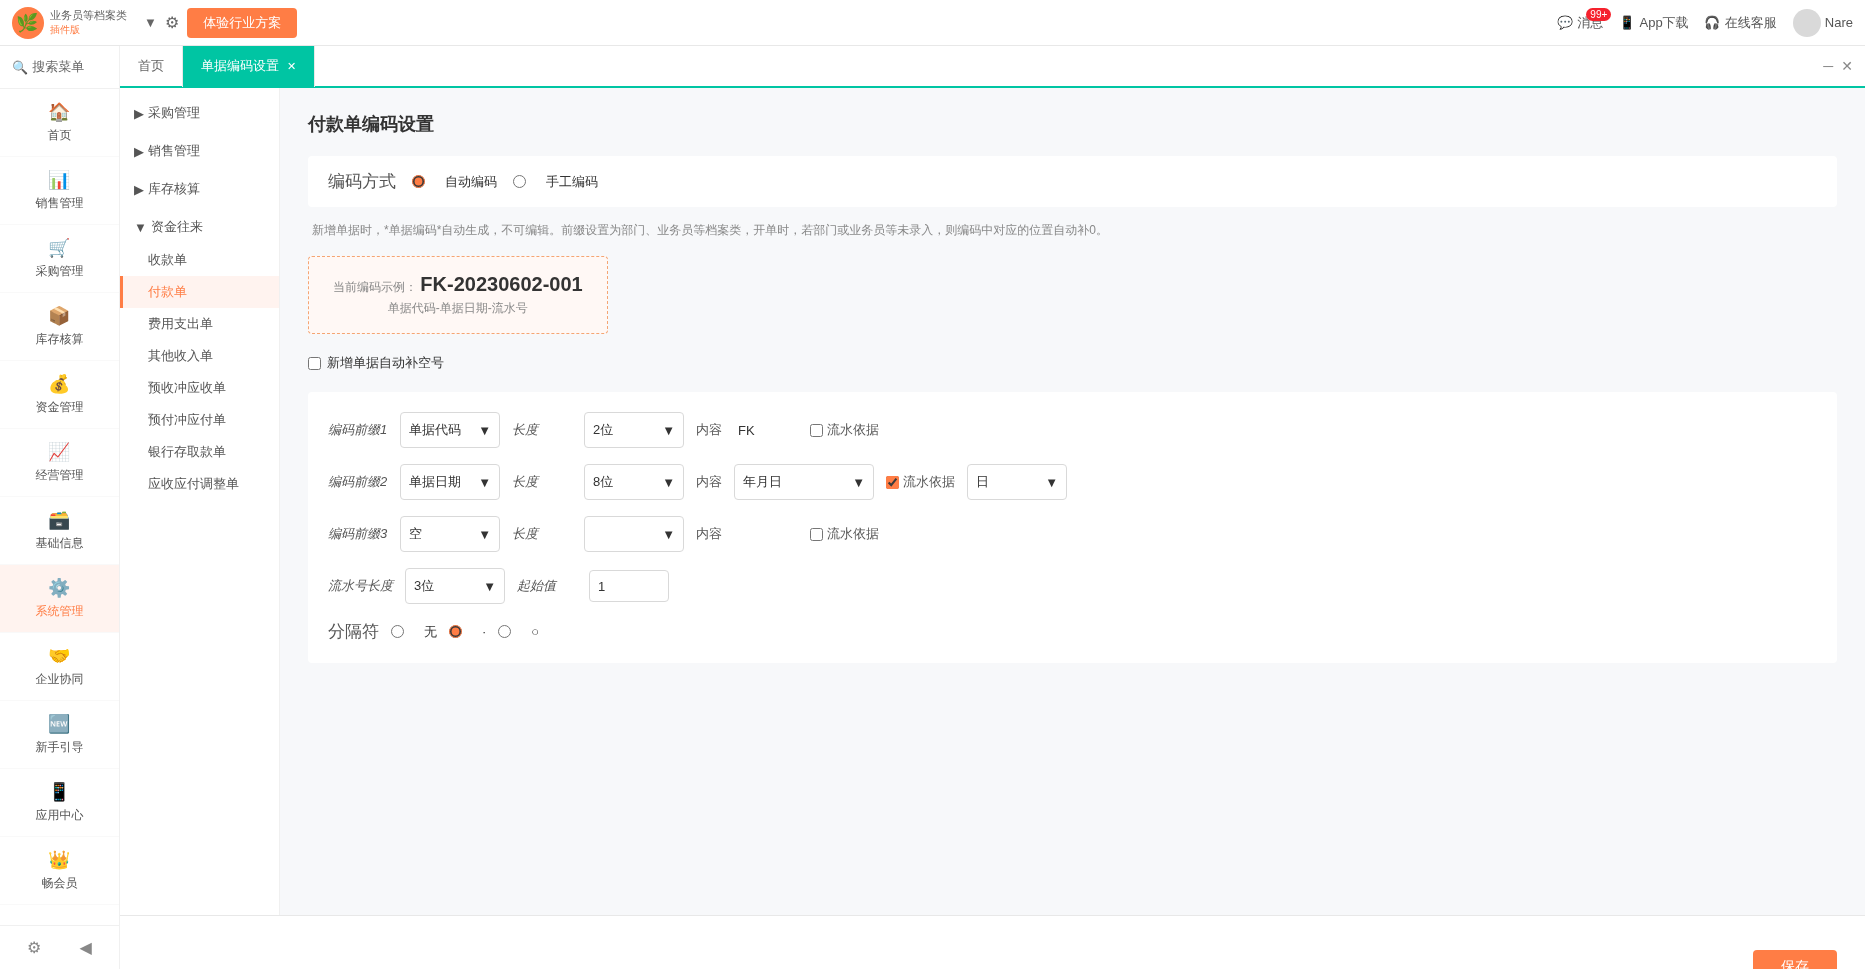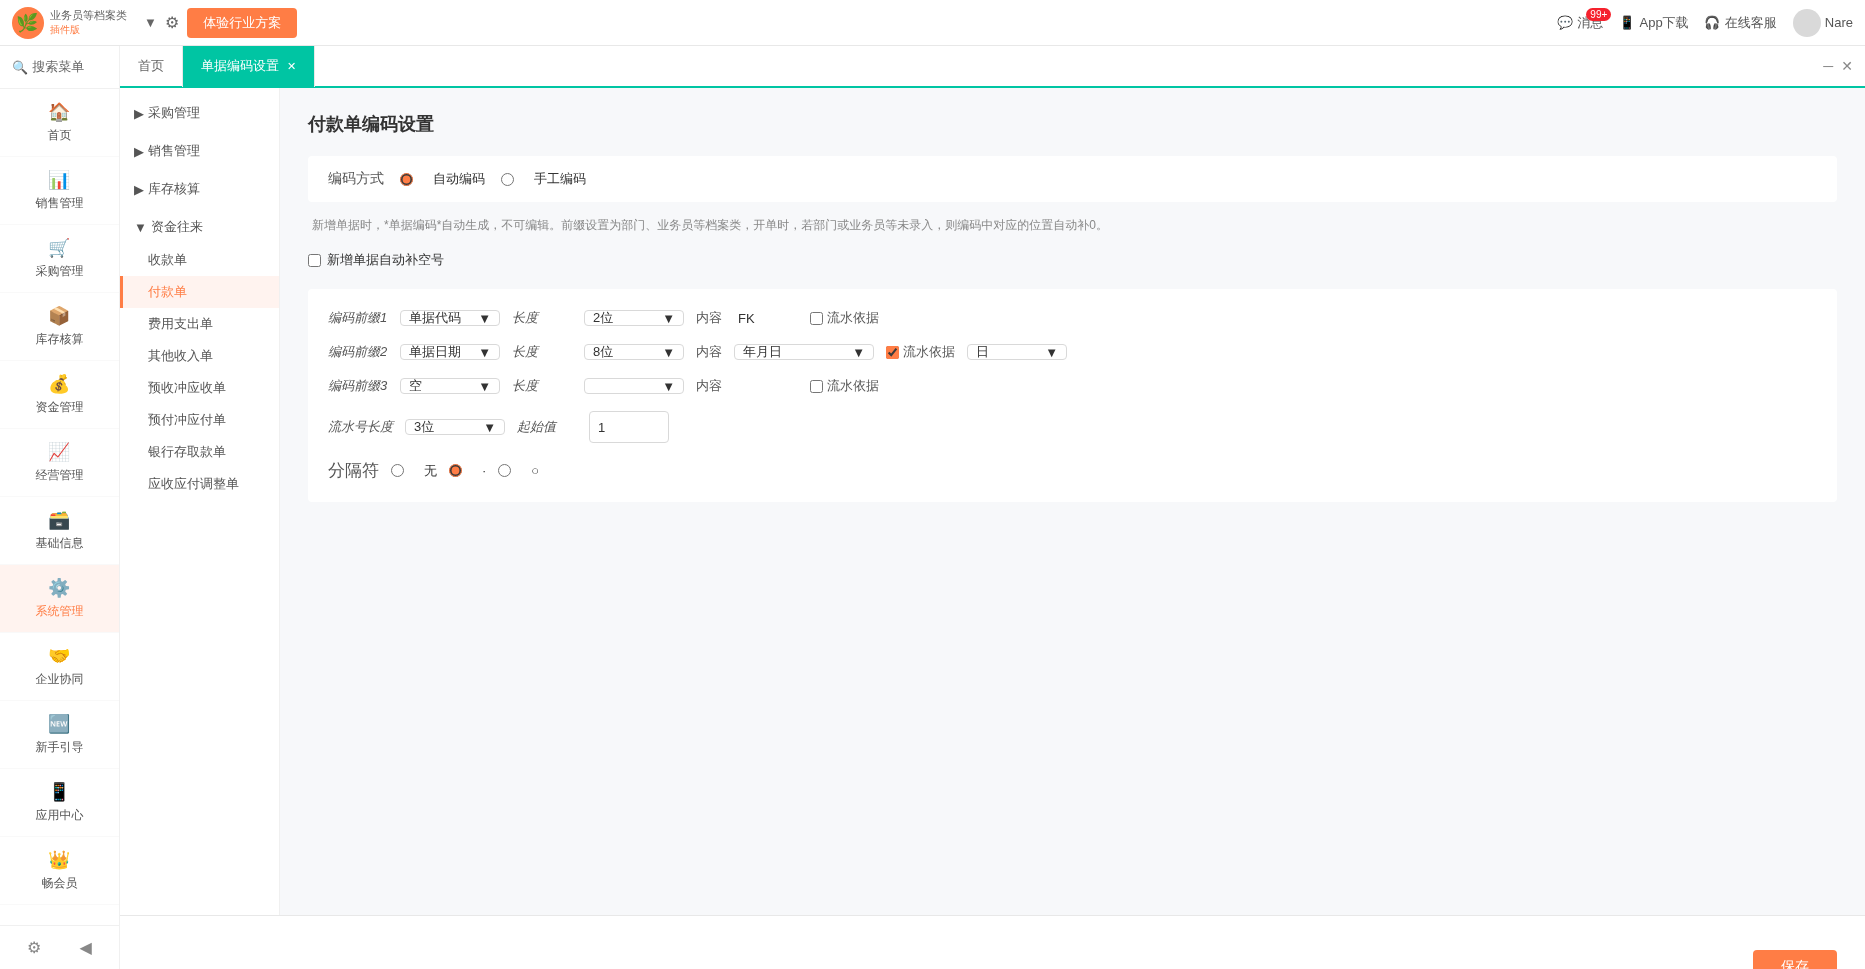--- a/index.html
+++ b/index.html
@@ -206,21 +206,21 @@
       background: #fff;
       border-radius: 4px;
       padding: 20px;
     }
     .setting-row {
       display: flex; align-items: center;
       margin-bottom: 16px; gap: 12px; flex-wrap: wrap;
     }
     .setting-label { font-size: 13px; color: #555; min-width: 60px; font-style: italic; }
     .setting-select {
-      height: 16px; border: 1px solid #d9d9d9; border-radius: 4px;
+      height: 36px; border: 1px solid #d9d9d9; border-radius: 4px;
       padding: 0 8px; background: #fff; font-size: 13px; color: #333;
       display: flex; align-items: center; justify-content: space-between;
       min-width: 100px; cursor: pointer; gap: 4px;
     }
     .setting-select-wide { min-width: 140px; }
     .setting-input {
       height: 32px; border: 1px solid #d9d9d9; border-radius: 4px;
       padding: 0 8px; background: #fff; font-size: 13px; color: #333;
       width: 80px; outline: none;
     }
@@ -410,35 +410,42 @@
           <div class="sub-sidebar-child">银行存取款单</div>
           <div class="sub-sidebar-child">应收应付调整单</div>
         </div>
       </div>
 
       <div class="page-content">
         <div class="page-title">付款单编码设置</div>
 
         
         <div style="background:#fff; padding:14px 20px; border-radius:4px; margin-bottom:14px; display:flex; align-items:center; gap:16px;">
-          <span style="font-size:14px; color:#555;">编码方式</span>
+          <span style="font-size:17px; color:#555;">编码方式</span>
           <label class="radio-item">
             <input type="radio" name="code_method" checked="" class="radio-input" style="">
             <span>自动编码</span>
           </label>
           <label class="radio-item">
             <input type="radio" name="code_method" class="radio-input" style="">
             <span>手工编码</span>
           </label>
         </div>
 
         
         <div class="info-text">新增单据时，*单据编码*自动生成，不可编辑。前缀设置为部门、业务员等档案类，开单时，若部门或业务员等未录入，则编码中对应的位置自动补0。</div>
 
         
+        <div class="code-preview-box">
+          <div style="font-size:12px;color:#888;margin-bottom:4px;">
+            <span>当前编码示例：</span>
+            <span style="font-size:20px;font-weight:bold;color:#333;">FK-20230602-001</span>
+          </div>
+          <div class="code-preview-sub">单据代码-单据日期-流水号</div>
+        </div>
 
         
         <div class="auto-fill-row">
           <input type="checkbox" class="checkbox-input" style="">
           <span>新增单据自动补空号</span>
         </div>
 
         
         <div class="setting-section">
 

